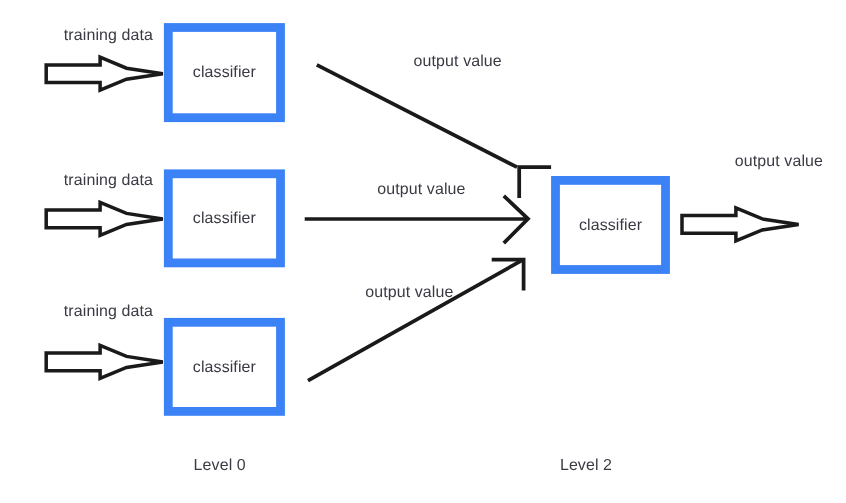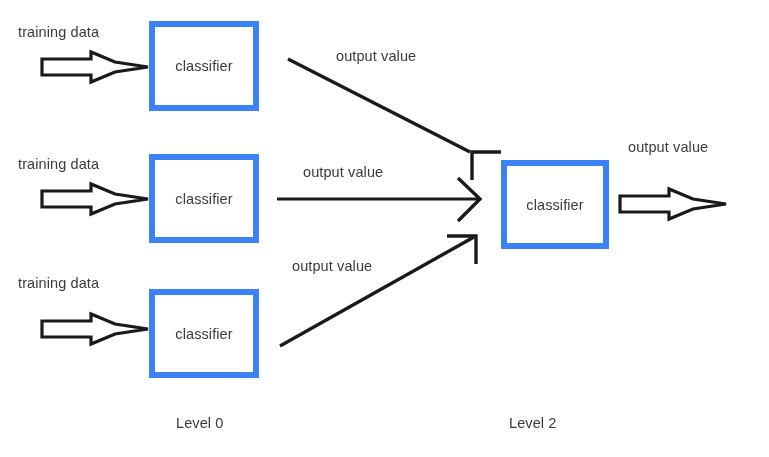--- a/index.html
+++ b/index.html
@@ -20,39 +20,40 @@
   }
   #canvas svg.layer {
     position: absolute;
     left: 0;
     top: 0;
     width: 769px;
     height: 457px;
   }
   .cbox {
     position: absolute;
-    border: 6px solid #3b82f6;
+    border: 8px solid #3b82f6;
     background: #ffffff;
     box-sizing: border-box;
     display: flex;
     align-items: center;
     justify-content: center;
   }
   .cbox .cbox-label {
     font-size: 14.5px;
     color: #3a3a44;
     letter-spacing: 0.1px;
     white-space: nowrap;
   }
   .lbl {
     position: absolute;
     font-size: 14.5px;
     color: #3a3a44;
     white-space: nowrap;
     letter-spacing: 0.1px;
+    margin-left: 40px;
   }
   .lbl-level {
     position: absolute;
     font-size: 14.5px;
     color: #3a3a44;
     white-space: nowrap;
     letter-spacing: 0.1px;
     margin-top: 13px;
   }
 </style>

